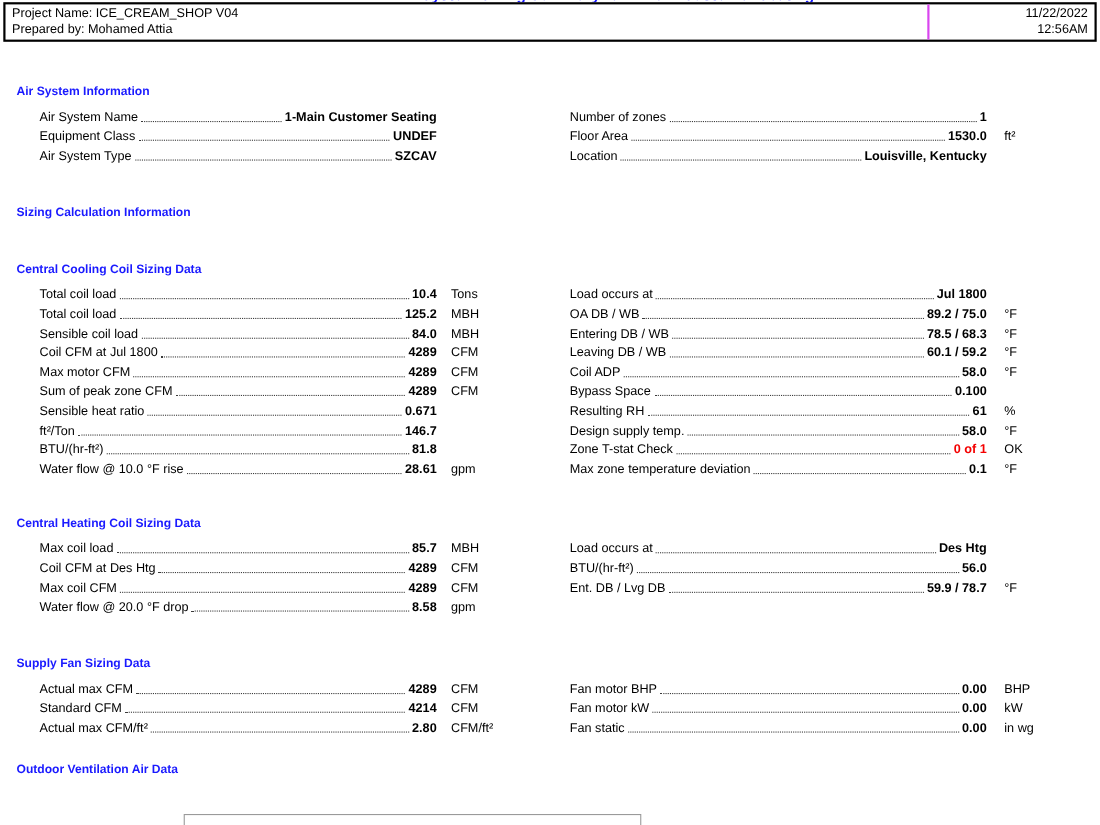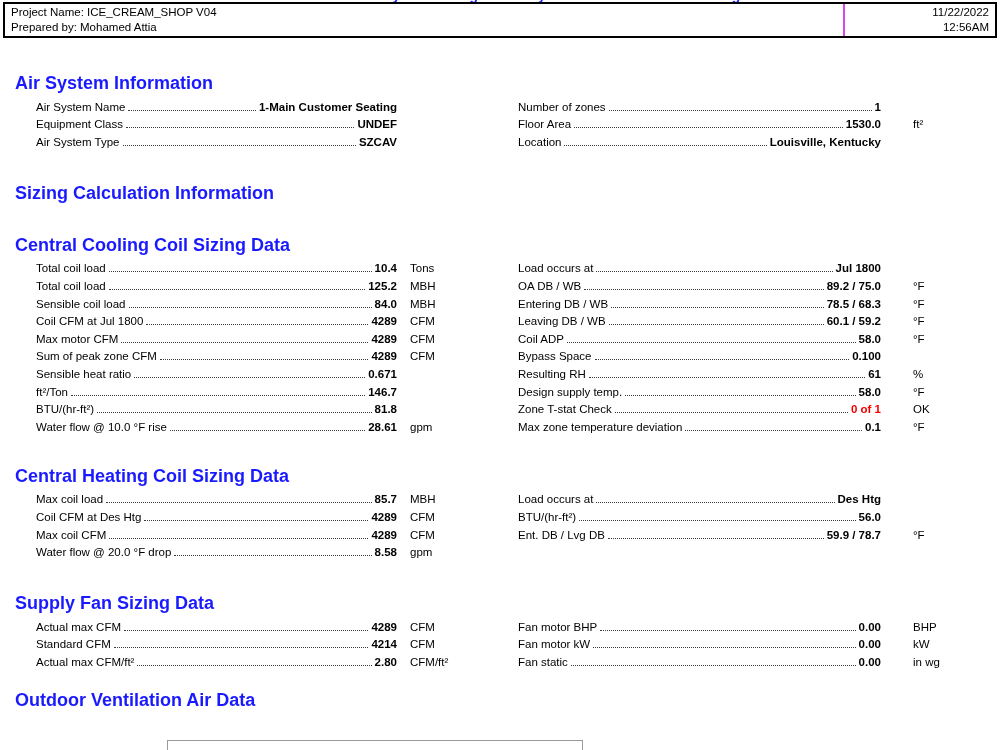--- a/index.html
+++ b/index.html
@@ -11,31 +11,31 @@
         display:flex;font-size:11.5px;line-height:15px;background:#fff;}
   .hdr-left{flex:1;padding:1px 6px;}
   .hdr-right{width:138px;border-left:2px solid #d946ef;padding:1px 6px;text-align:right;}
   #sections{position:absolute;top:37px;left:0;right:0;}
   .section{margin-top:36px;}
   #sections .section:nth-child(1){margin-top:38px;}
   #sections .section:nth-child(3){margin-top:31px;}
   #sections .section:nth-child(4){margin-top:34px;}
   #sections .section:nth-child(5){margin-top:36px;}
   #sections .section:nth-child(6){margin-top:23px;}
-  .sec-title{color:#1a1aff;font-weight:bold;font-size:18px;line-height:16px;margin:0 0 5px 15px;}
+  .sec-title{color:#1a1aff;font-weight:bold;font-size:11px;line-height:16px;margin:0 0 5px 15px;}
   .cols{display:flex;align-items:flex-start;}
   .col-left{margin-left:36px;width:420px;}
   .col-right{margin-left:62px;width:435px;}
   .row{display:flex;align-items:flex-end;height:17.6px;font-size:11.5px;line-height:13px;}
   .row .label{white-space:nowrap;margin-top:28px;}
   .leader{flex:1;border-bottom:1.5px dotted #3a3a3a;margin:0 3px 3px 3px;min-width:6px;}
   .val{font-weight:bold;white-space:nowrap;}
   .val.alert{color:#f40000;}
   .unit{flex:none;width:46px;padding-left:13px;white-space:nowrap;}
-  .col-right .unit{width:40px;padding-left:32px;}
+  .col-right .unit{width:40px;padding-left:16px;}
   .ova-box{position:absolute;left:167px;top:740px;width:414px;height:40px;
         border:1px solid #9a9a9a;background:transparent;}
 </style>
 </head>
 <body>
 
 <div class="page">
   <div class="clip-title">Air System Sizing Summary for 1-Main Customer Seating</div>
 
   <div class="hdrbox">

